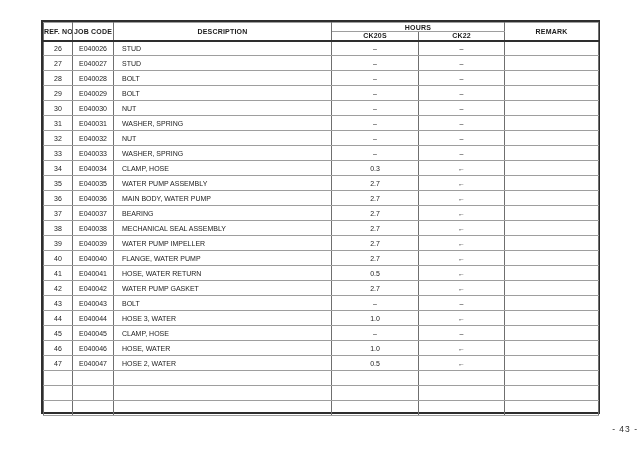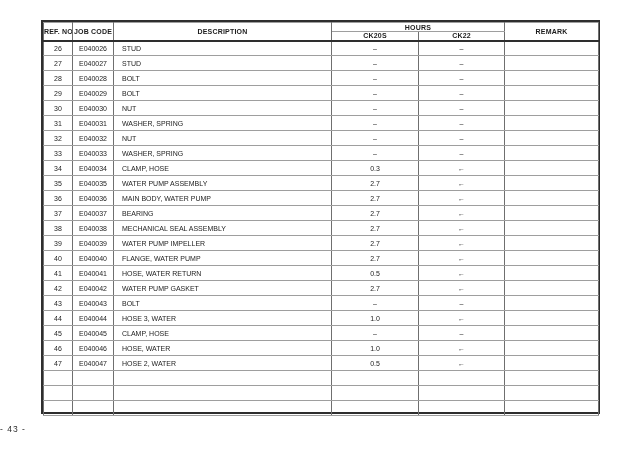--- a/index.html
+++ b/index.html
@@ -46,21 +46,21 @@
   }
   thead tr { height: 9px; }
   tbody tr { height: 15px; }
   th.thick-bottom { border-bottom: 2px solid #2e2e2e; }
   td.col-description { text-align: left; padding-left: 8px; }
   .page-number {
     position: absolute;
     left: 0;
     top: 424px;
     width: 638px;
-    text-align: left;
+    text-align: right;
     font-size: 8.5px;
     color: #2a2a2a;
     letter-spacing: 1px;
   }
 </style>
 </head>
 <body>
 
 <div class="page">
 

